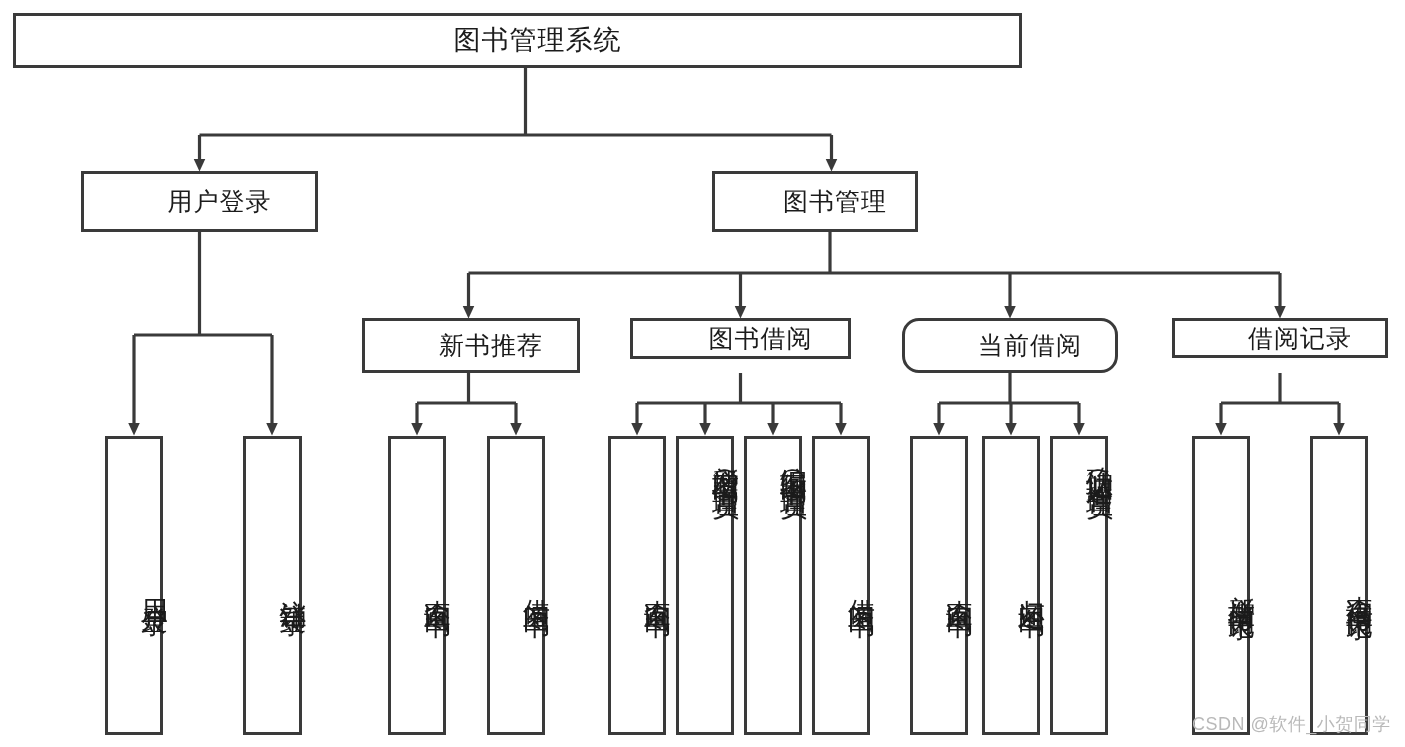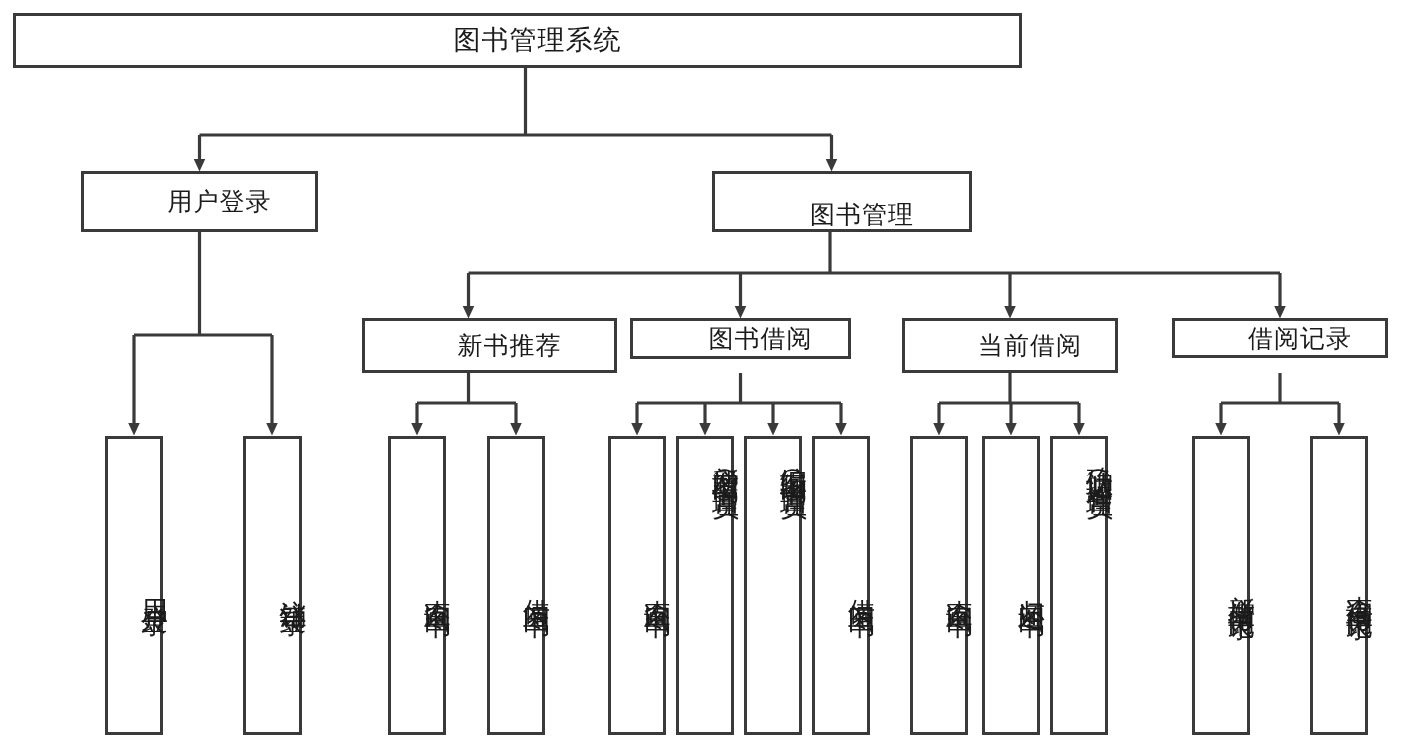--- a/index.html
+++ b/index.html
@@ -115,30 +115,30 @@
     </g>
   </svg>
 
   <div id="nodes">
       <div class="node h root" style="left: 13px; top: 13px; width: 1009px; height: 55px;">
         <span class="lbl">图书管理系统</span>
       </div>
       <div class="node h" style="left: 81px; top: 171px; width: 237px; height: 61px;">
         <span class="lbl">用户登录</span>
       </div>
-      <div class="node h" style="left: 712px; top: 171px; width: 260px; height: 61px; align-items: flex-end;">
+      <div class="node h" style="left: 712px; top: 171px; width: 206px; height: 61px;">
         <span class="lbl">图书管理</span>
       </div>
-      <div class="node h" style="left: 362px; top: 318px; width: 255px; height: 55px;">
+      <div class="node h" style="left: 362px; top: 318px; width: 218px; height: 55px;">
         <span class="lbl">新书推荐</span>
       </div>
       <div class="node h" style="left: 630px; top: 318px; width: 221px; height: 41px;">
         <span class="lbl">图书借阅</span>
       </div>
-      <div class="node h" style="left: 902px; top: 318px; width: 216px; height: 55px;">
+      <div class="node h" style="left: 902px; top: 318px; width: 216px; height: 55px; border-radius: 17px;">
         <span class="lbl">当前借阅</span>
       </div>
       <div class="node h" style="left: 1172px; top: 318px; width: 216px; height: 40px;">
         <span class="lbl">借阅记录</span>
       </div>
       <div class="node v mid" style="left: 105px; top: 436px; width: 58px; height: 299px;">
         <span class="lbl">用户登录</span>
       </div>
       <div class="node v mid" style="left: 243px; top: 436px; width: 59px; height: 299px;">
         <span class="lbl">注销登录</span>
@@ -171,13 +171,14 @@
         <span class="lbl">确认归还（管理员）</span>
       </div>
       <div class="node v mid" style="left: 1192px; top: 436px; width: 58px; height: 299px;">
         <span class="lbl">新增借阅记录</span>
       </div>
       <div class="node v mid" style="left: 1310px; top: 436px; width: 58px; height: 299px;">
         <span class="lbl">查询借阅记录</span>
       </div>
     </div>
 
+  <div class="watermark">CSDN @软件_小贺同学</div>
 </div>
 
 </body></html>

